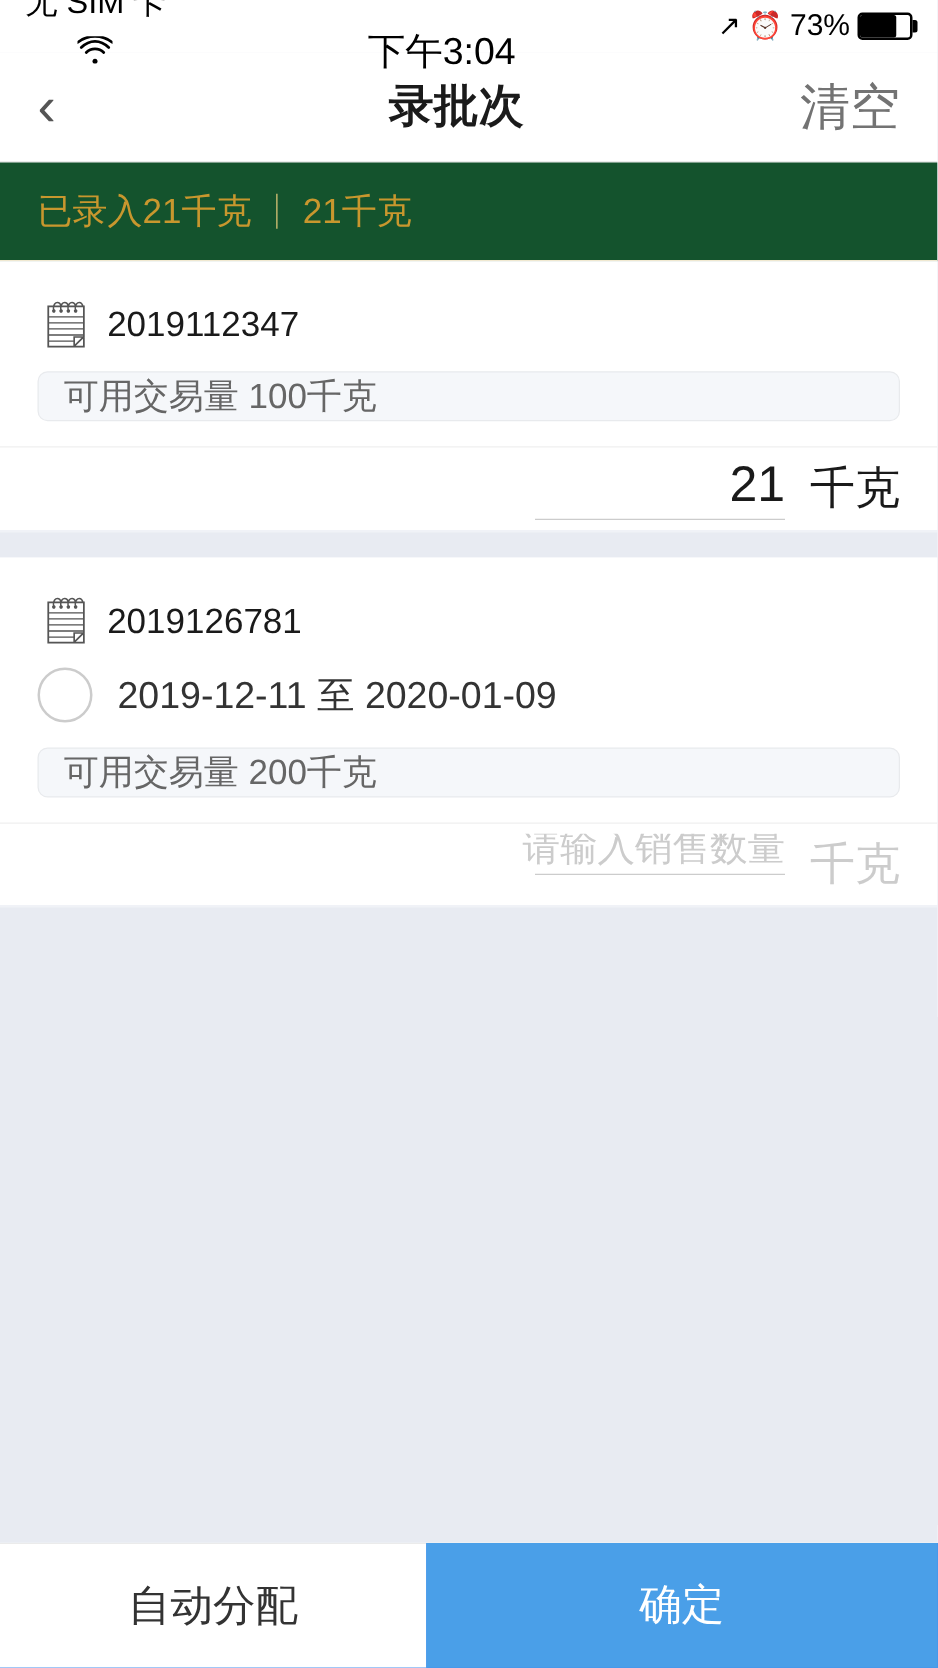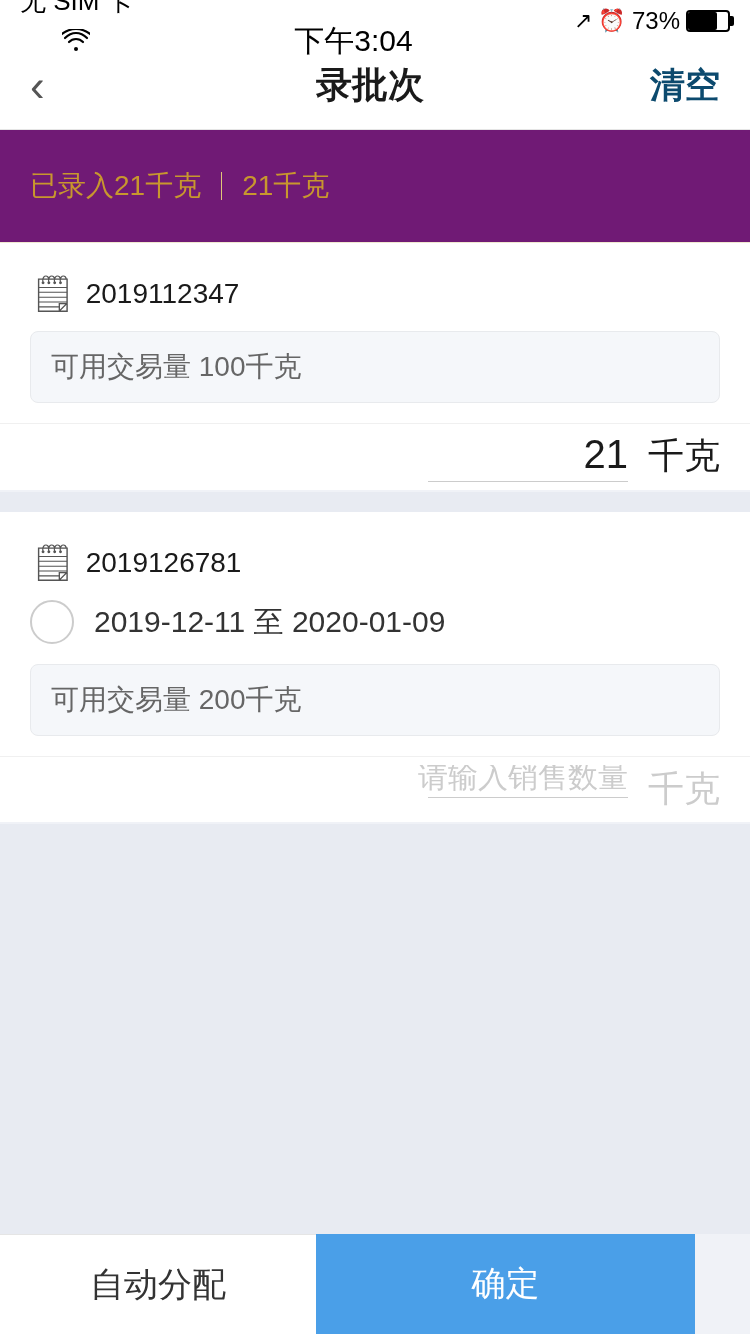--- a/index.html
+++ b/index.html
@@ -89,31 +89,30 @@
       color: #333;
       cursor: pointer;
       width: 60px;
     }
     .nav-title {
       font-size: 36px;
       font-weight: 600;
       color: #1a1a1a;
     }
     .nav-clear {
-      font-size: 35px;
-      color: #0c4a6e;
-      cursor: pointer;
-      font-weight: bold;
+      font-size: 40px;
+      color: #737373;
+      cursor: pointer;
     }
 
     
     .info-banner {
       width: 750px;
-      background: #701a75;
-      padding: 37px 30px;
+      background: #14532d;
+      padding: 20px 30px;
       display: flex;
       align-items: center;
       gap: 20px;
       border-bottom: 1px solid #f0e8d0;
     }
     .info-banner-item {
       font-size: 28px;
       color: #c8972e;
     }
     .info-banner-divider {
@@ -173,21 +172,21 @@
       font-weight: bold;
     }
     .batch-date-text {
       font-size: 30px;
       color: #333;
     }
     .batch-available {
       background: #f5f7fa;
       border: 1px solid #e8eaed;
       border-radius: 8px;
-      padding: 16px 20px;
+      padding: 0 20px;
       font-size: 28px;
       color: #666;
       margin: 0 0 20px 0;
     }
     .batch-quantity-row {
       display: flex;
       justify-content: flex-end;
       padding: 8px 30px;
       gap: 20px;
       border-top: 1px solid #f0f0f0;
@@ -235,21 +234,21 @@
 
     
     .bottom-empty {
       width: 750px;
       background: #e8ebf2;
       flex: 1;
     }
 
     
     .bottom-bar {
-      width: 695px;
+      width: 750px;
       height: 100px;
       background: #3b82f6;
       display: flex;
       position: fixed;
       bottom: 0;
       left: 0;
     }
     .btn-auto {
       flex: 1;
       display: flex;

